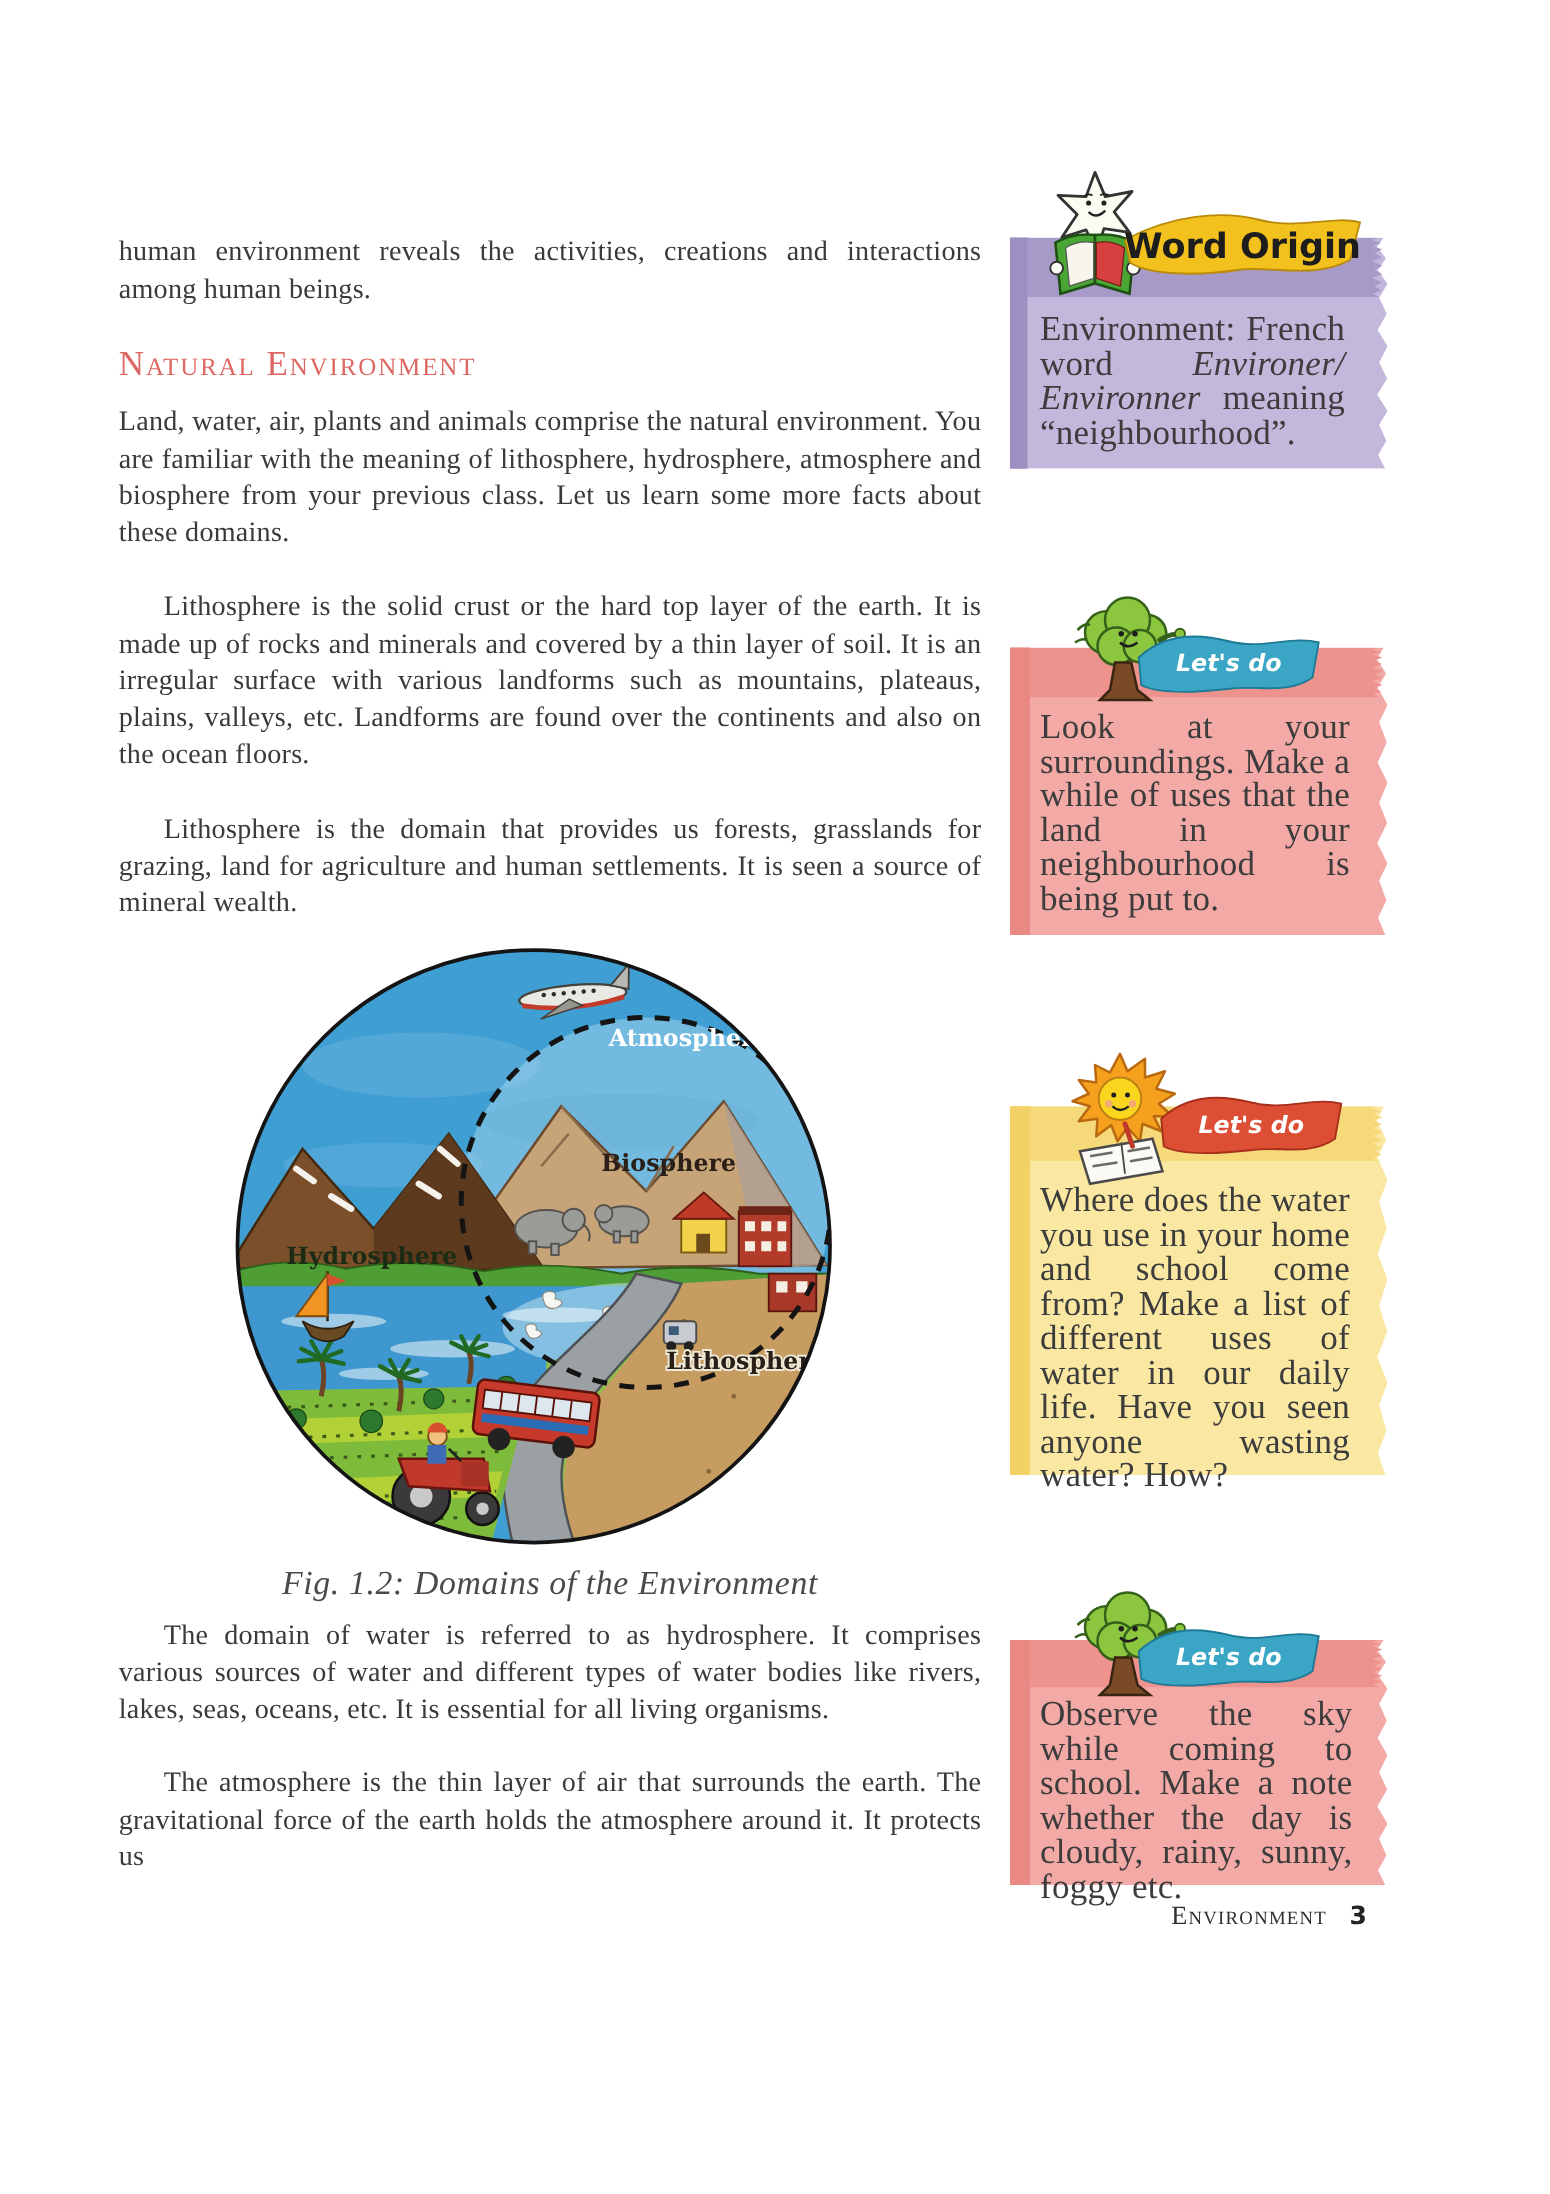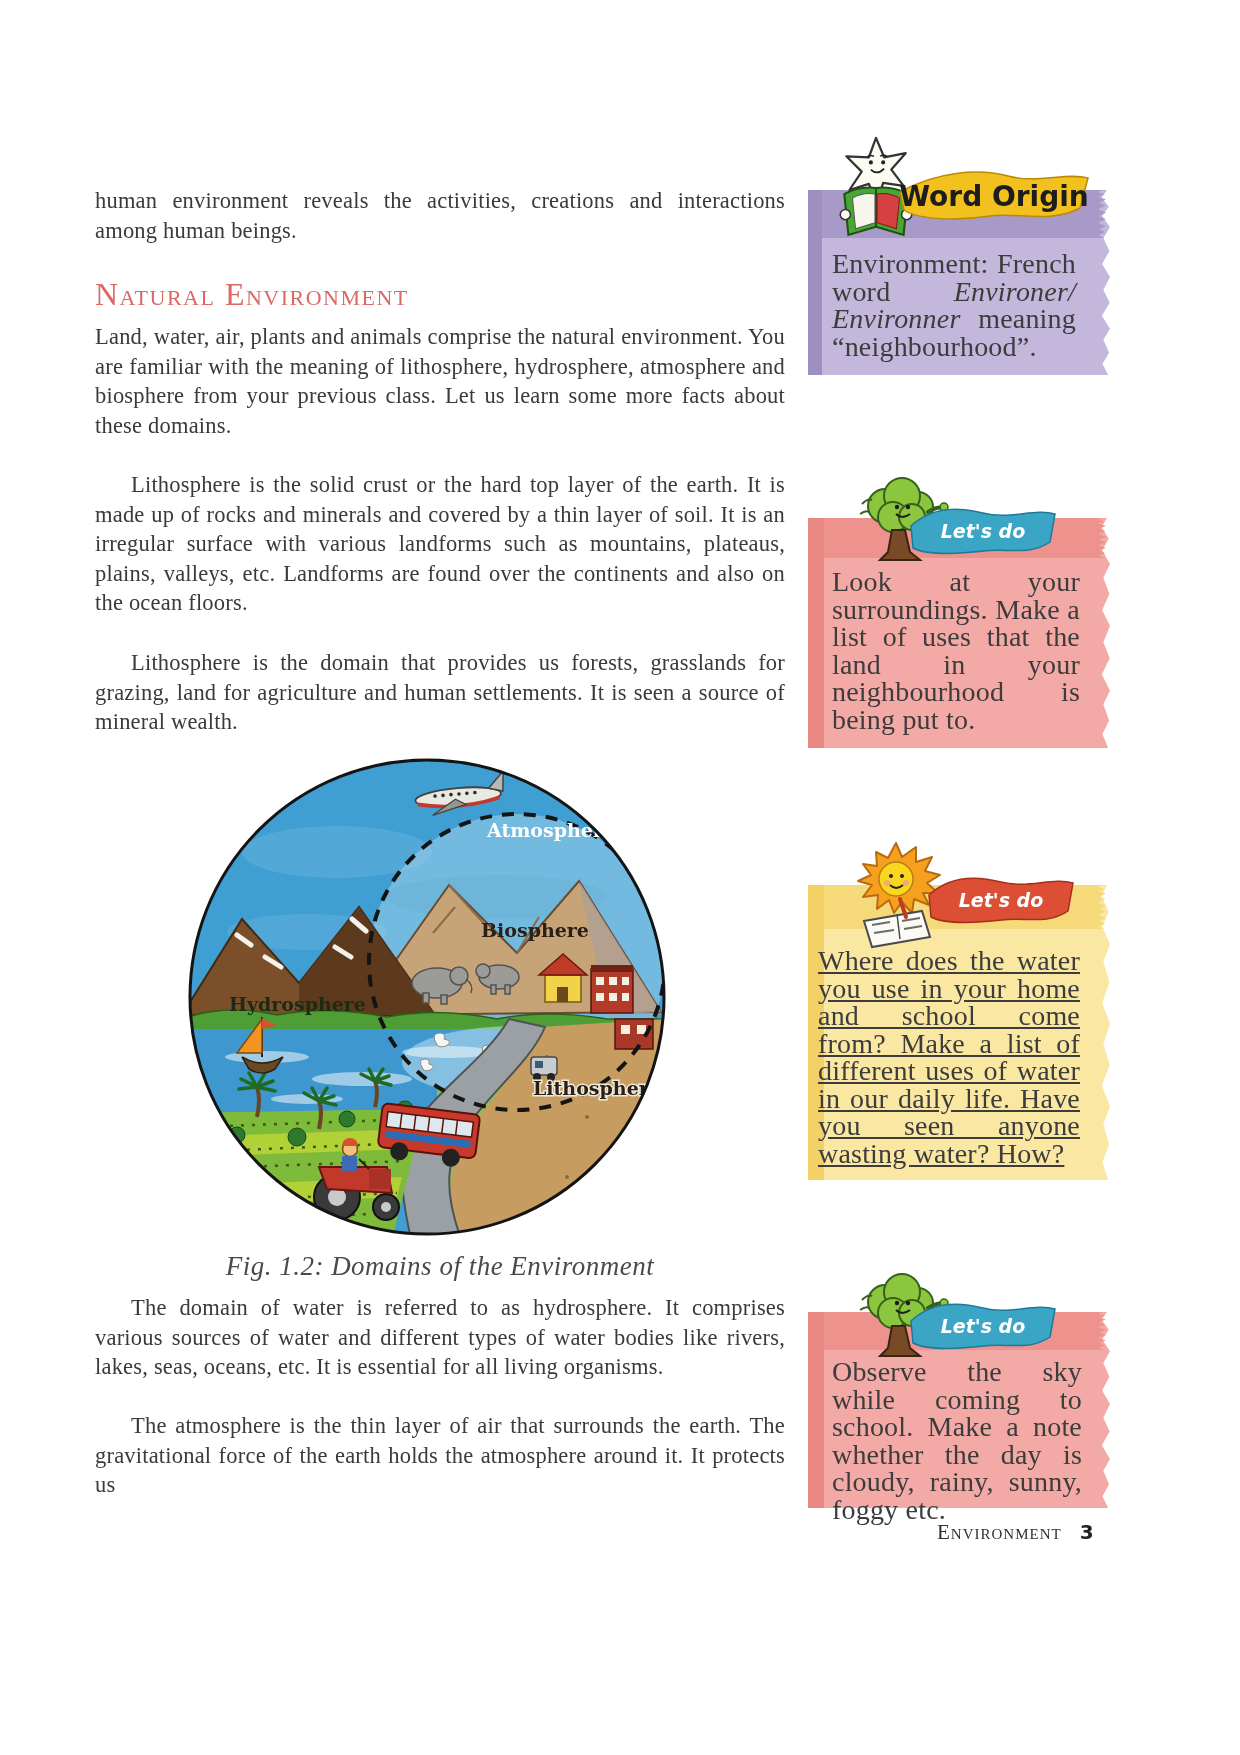--- a/index.html
+++ b/index.html
@@ -13,21 +13,21 @@
     border:3px solid #1a1a1a;
   }
   .bodytext {
     position:absolute; left:95px; width:690px;
     font-size:22.5px; line-height:29.5px; text-align:justify;
     letter-spacing:0.2px; color:#3a3a3a;
   }
   .indent { text-indent:36px; }
   .section-heading {
     position:absolute; left:95px; top:276px;
-    font-variant:small-caps; font-size:32px; letter-spacing:1.5px;
+    font-variant:small-caps; font-size:28px; letter-spacing:1.5px;
     color:#dd6763; font-weight:400;
   }
   .fig-wrap { position:absolute; left:187px; top:757px; width:480px; height:480px; }
   .fig-caption {
     position:absolute; left:95px; top:1251px; width:690px; text-align:center;
     font-style:italic; font-size:27px; color:#4a4a4a; letter-spacing:0.5px;
   }
   .sidebox { position:absolute; left:808px; width:302px; }
   .box-bg {
     position:absolute; inset:0;
@@ -299,21 +299,21 @@
         <path d="M42 56 L38 78 L30 86 L70 86 L60 78 L55 56 Z" fill="#7a4a26" stroke="#3a2412" stroke-width="2"></path>
         <path d="M12 30 q6 -6 10 -4 M10 40 q6 -4 9 -2" stroke="#36611a" stroke-width="2" fill="none"></path>
       </svg>
     </div>
     <div class="banner" style="left:100px; top:-14px; width:150px; height:54px;">
       <svg viewBox="0 0 150 54" preserveAspectRatio="none">
         <path d="M3 22 C 22 4 48 2 75 9 C 102 16 126 4 147 10 L 142 38 C 122 52 98 44 76 47 C 50 50 20 52 5 44 Z" fill="#3aa5c5" stroke="#1f7a96" stroke-width="1.5"></path>
       </svg>
       <span class="banner-label" style="color:#ffffff; font-size:19px; font-style:italic;">Let's do</span>
     </div>
-    <div class="box-text" style="padding:50px 30px 0 24px;">Look at your surroundings. Make a list of uses that the land in your neighbourhood is being put to.</div>
+    <div class="box-text" style="padding:50px 30px 0 24px;">Look at your surroundings. Make a while of uses that the land in your neighbourhood is being put to.</div>
   </div>
 
   <div class="sidebox" style="top:885px; height:295px;">
     <div class="box-bg" style="background:#f9e7a2;"></div>
     <div class="box-topband box-bg" style="height:44px; background:#f6da79;"></div>
     <div class="box-strip" style="background:#f4d166;"></div>
     <div class="mascot" style="left:40px; top:-44px; width:96px; height:108px;">
       <svg viewBox="0 0 92 108" width="96" height="108">
         <path d="M46 2 L52 16 L66 6 L66 21 L82 16 L75 30 L90 34 L77 42 L88 52 L73 52 L79 64 L64 58 L62 72 L52 61 L44 72 L39 59 L27 68 L28 54 L13 56 L22 44 L8 40 L21 34 L13 23 L27 25 L26 11 L38 17 Z" fill="#f6a11d" stroke="#b96a10" stroke-width="2" stroke-linejoin="round"></path>
         <circle cx="46" cy="38" r="17" fill="#fad61f" stroke="#b97f10" stroke-width="1.5"></circle>
@@ -327,21 +327,21 @@
         <path d="M22 84 l18 -3 M24 92 l20 -3 M52 80 l18 -3 M54 88 l18 -3" stroke="#6a6a6a" stroke-width="2"></path>
         <path d="M50 58 L56 76" stroke="#c0392b" stroke-width="4" stroke-linecap="round"></path>
       </svg>
     </div>
     <div class="banner" style="left:118px; top:-12px; width:150px; height:54px;">
       <svg viewBox="0 0 150 54" preserveAspectRatio="none">
         <path d="M3 22 C 22 4 48 2 75 9 C 102 16 126 4 147 10 L 142 38 C 122 52 98 44 76 47 C 50 50 20 52 5 44 Z" fill="#dd4f35" stroke="#a62f1c" stroke-width="1.5"></path>
       </svg>
       <span class="banner-label" style="color:#ffffff; font-size:19px; font-style:italic;">Let's do</span>
     </div>
-    <div class="box-text" style="padding:62px 30px 0 10px;text-decoration:underline;">Where does the water you use in your home and school come from? Make a list of different uses of water in our daily life. Have you seen anyone wasting water? How?</div>
+    <div class="box-text" style="padding:62px 30px 0 24px;">Where does the water you use in your home and school come from? Make a list of different uses of water in our daily life. Have you seen anyone wasting water? How?</div>
   </div>
 
   <div class="sidebox" style="top:1312px; height:196px;">
     <div class="box-bg" style="background:#f3a9a5;"></div>
     <div class="box-topband box-bg" style="height:38px; background:#ee928e;"></div>
     <div class="box-strip" style="background:#ea8884;"></div>
     <div class="mascot" style="left:42px; top:-42px; width:100px; height:92px;">
       <svg viewBox="0 0 100 92" width="100" height="92">
         <g fill="#8cc63f" stroke="#36611a" stroke-width="2">
           <circle cx="35" cy="32" r="17"></circle>

